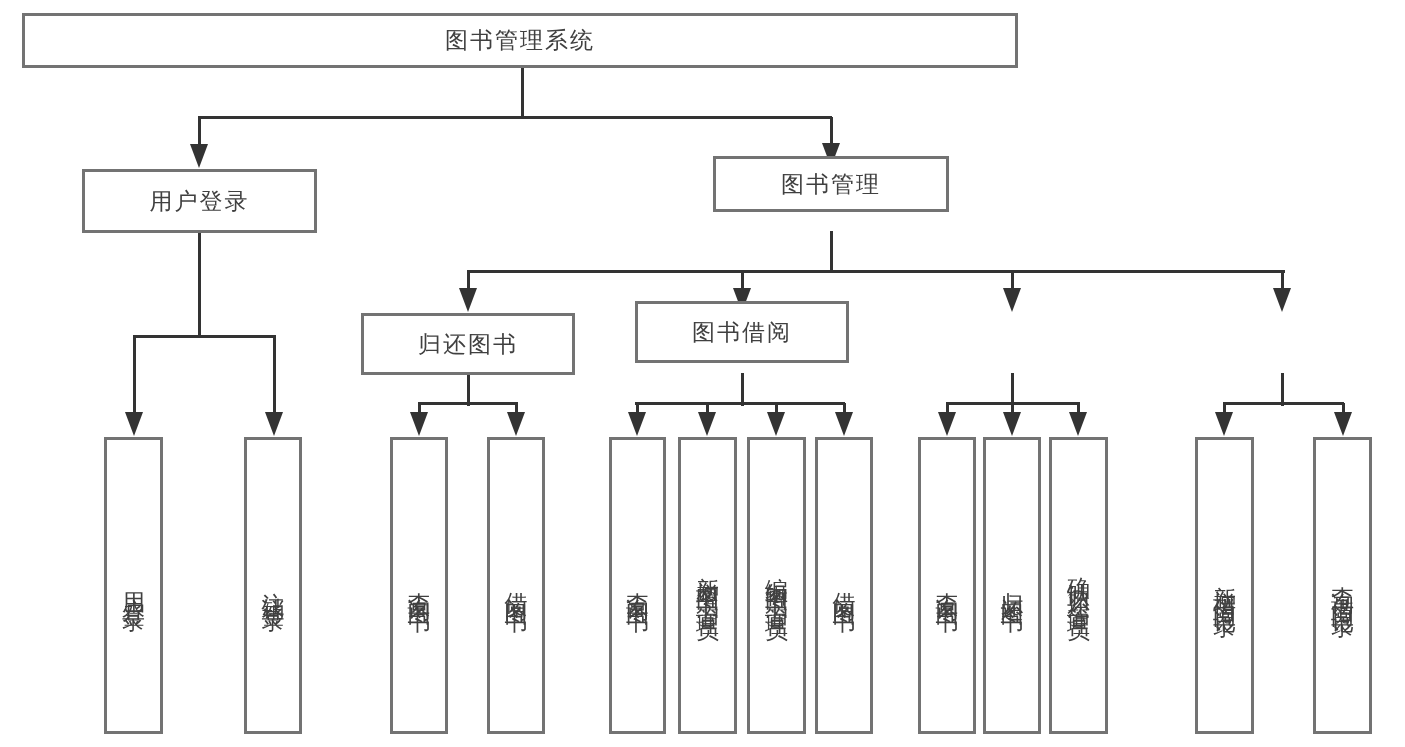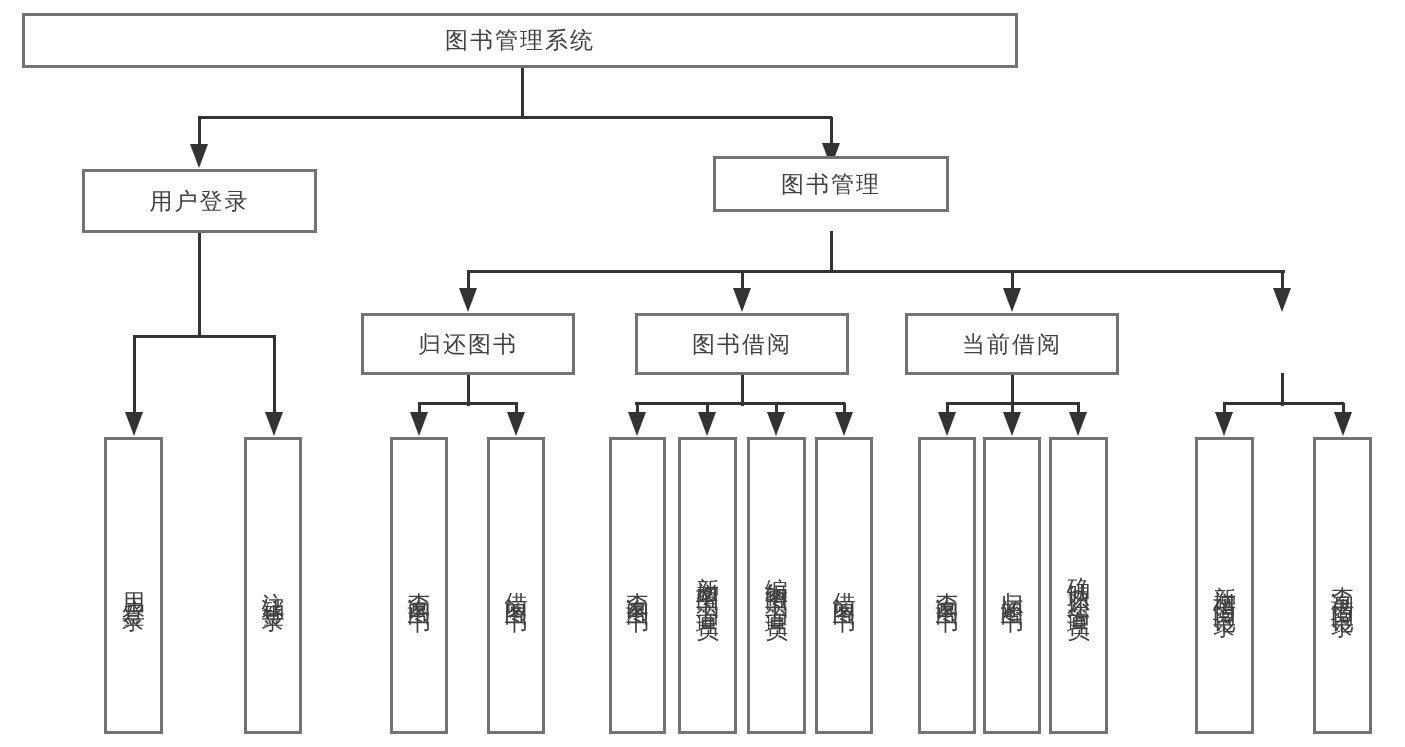--- a/index.html
+++ b/index.html
@@ -74,25 +74,22 @@
   <div class="node" style="left:82px; top:169px; width:235px; height:64px;">
     <span class="label">用户登录</span>
   </div>
   <div class="node" style="left:713px; top:156px; width:236px; height:56px;">
     <span class="label">图书管理</span>
   </div>
 
   <div class="node" style="left:361px; top:313px; width:214px; height:62px;">
     <span class="label">归还图书</span>
   </div>
-  <div class="node" style="left:635px; top:313px; width:214px; height:62px;">
+  <div class="node" style="left:635px; top:301px; width:214px; height:62px;">
     <span class="label">图书借阅</span>
-  </div>
-  <div class="node" style="left:905px; top:313px; width:214px; height:62px;">
-    <span class="label">当前借阅</span>
   </div>
 
   <div class="node" style="left:104px; top:437px; width:59px; height:297px;">
     <span class="vtext">用户登录</span>
   </div>
   <div class="node" style="left:244px; top:437px; width:58px; height:297px;">
     <span class="vtext">注销登录</span>
   </div>
 
   <div class="node" style="left:390px; top:437px; width:58px; height:297px;">

